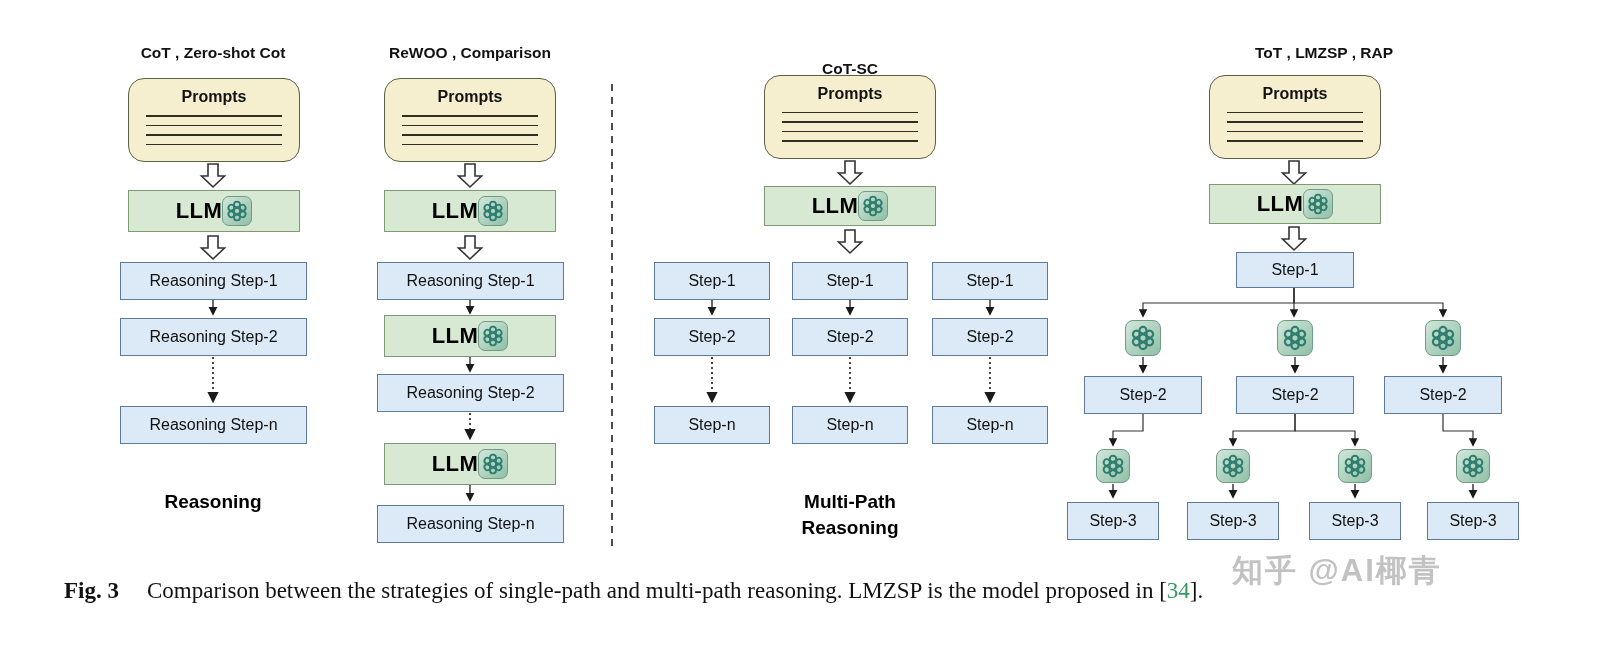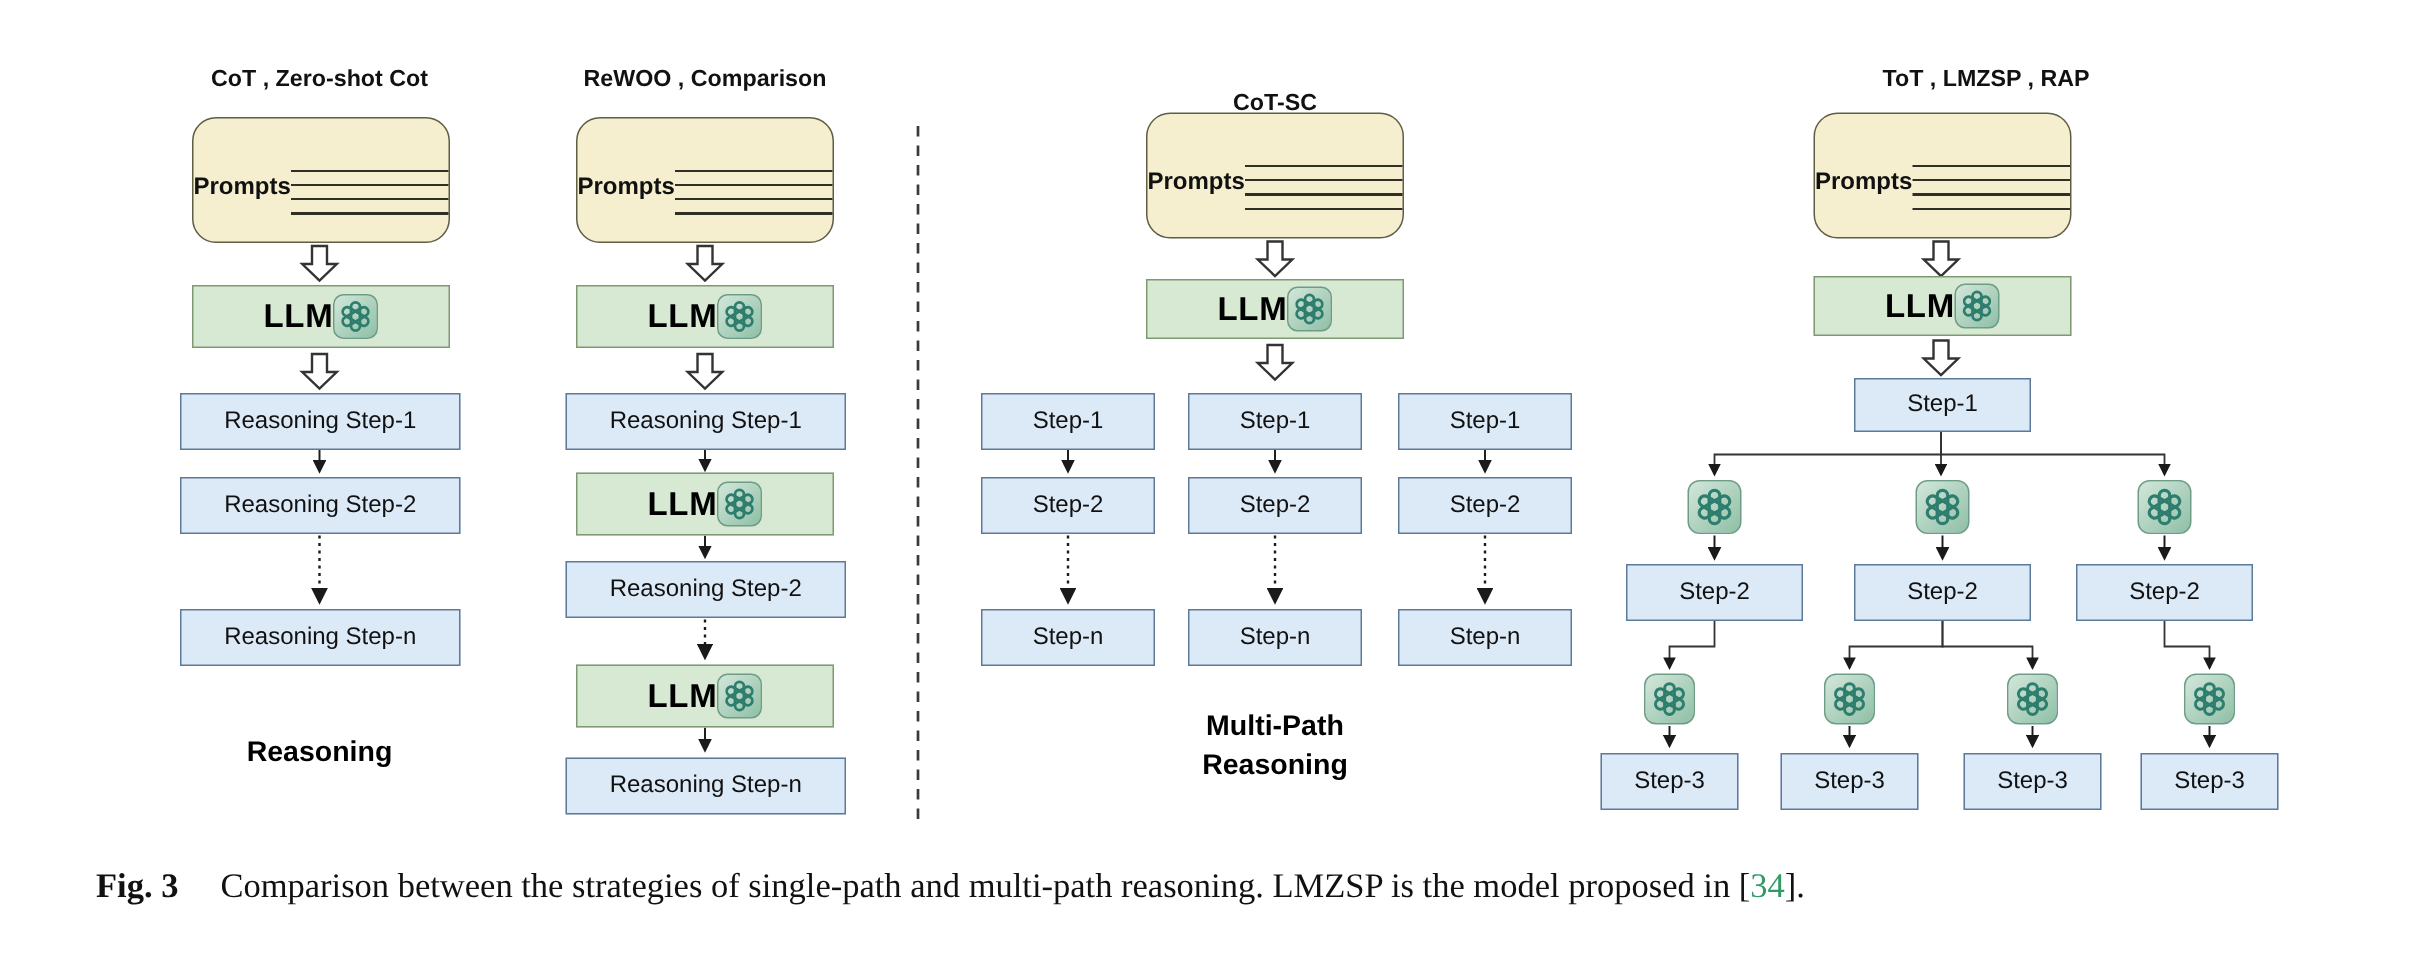--- a/index.html
+++ b/index.html
@@ -2,21 +2,21 @@
 <html><head>
 <meta charset="utf-8">
 <style>
   html,body{margin:0;padding:0;background:#ffffff;}
   .canvas{position:relative;width:1611px;height:653px;background:#fff;
           font-family:"Liberation Sans",sans-serif;overflow:hidden;}
   svg.overlay{position:absolute;left:0;top:0;z-index:1;}
   .box{position:absolute;z-index:2;box-sizing:border-box;display:flex;
        align-items:center;justify-content:center;}
   .prompts{background:#f5efd0;border:1.5px solid #5e5e45;border-radius:16px;
-           flex-direction:row;justify-content:flex-start;padding-top:9px;}
+           flex-direction:column;justify-content:flex-start;padding-top:9px;}
   .prompts .pl{font-weight:bold;font-size:16px;color:#111;}
   .prompts .lines{margin-top:9px;width:80%;height:33px;
       background:repeating-linear-gradient(to bottom,#2f2f26 0 1.5px,transparent 1.5px 9.5px);}
   .llm{background:#d7e8d3;border:1.5px solid #7e9a72;}
   .llm .lt{font-weight:bold;font-size:22px;color:#000;letter-spacing:.5px;}
   .step{background:#dce9f7;border:1.4px solid #5d7b99;font-size:16px;color:#111;}
   .badge{background:linear-gradient(135deg,#d2e7da 0%,#8fbfa6 100%);
          border:1px solid #6f9c86;border-radius:7px;display:flex;
          align-items:center;justify-content:center;box-sizing:border-box;}
   .tree-badge{position:absolute;z-index:2;}
@@ -187,21 +187,21 @@
   <div class="box step" style="left:654px;top:406px;width:116px;height:38px">Step-n</div>
 
   <div class="box step" style="left:792px;top:262px;width:116px;height:38px">Step-1</div>
   <div class="box step" style="left:792px;top:318px;width:116px;height:38px">Step-2</div>
   <div class="box step" style="left:792px;top:406px;width:116px;height:38px">Step-n</div>
 
   <div class="box step" style="left:932px;top:262px;width:116px;height:38px">Step-1</div>
   <div class="box step" style="left:932px;top:318px;width:116px;height:38px">Step-2</div>
   <div class="box step" style="left:932px;top:406px;width:116px;height:38px">Step-n</div>
 
-  <div class="footer" style="left:750px;top:472px;width:200px">
+  <div class="footer" style="left:750px;top:489px;width:200px">
     <span style="display:block">Multi-Path</span>
     <span style="display:block">Reasoning</span>
   </div>
 
   <div class="title" style="left:1214px;top:44px;width:220px">ToT , LMZSP , RAP</div>
 
   <div class="box prompts" style="left:1209px;top:75px;width:172px;height:84px">
     <span class="pl">Prompts</span>
     <div class="lines"></div>
   </div>
@@ -256,18 +256,19 @@
     <svg viewBox="0 0 24 24" width="24" height="24">
         <use href="#oai"></use>
       </svg>
   </span>
 
   <div class="box step" style="left:1067px;top:502px;width:92px;height:38px">Step-3</div>
   <div class="box step" style="left:1187px;top:502px;width:92px;height:38px">Step-3</div>
   <div class="box step" style="left:1309px;top:502px;width:92px;height:38px">Step-3</div>
   <div class="box step" style="left:1427px;top:502px;width:92px;height:38px">Step-3</div>
 
+  <div class="watermark" style="left:1232px;top:550px">知乎 @AI椰青</div>
 
   <div class="caption" style="left:64px;top:578px">
     <span class="fig">Fig. 3</span><span>Comparison between the strategies of single-path and multi-path reasoning. LMZSP is the model proposed in [</span><span class="ref">34</span><span>].</span>
   </div>
 
 </div>
 
 </body></html>

